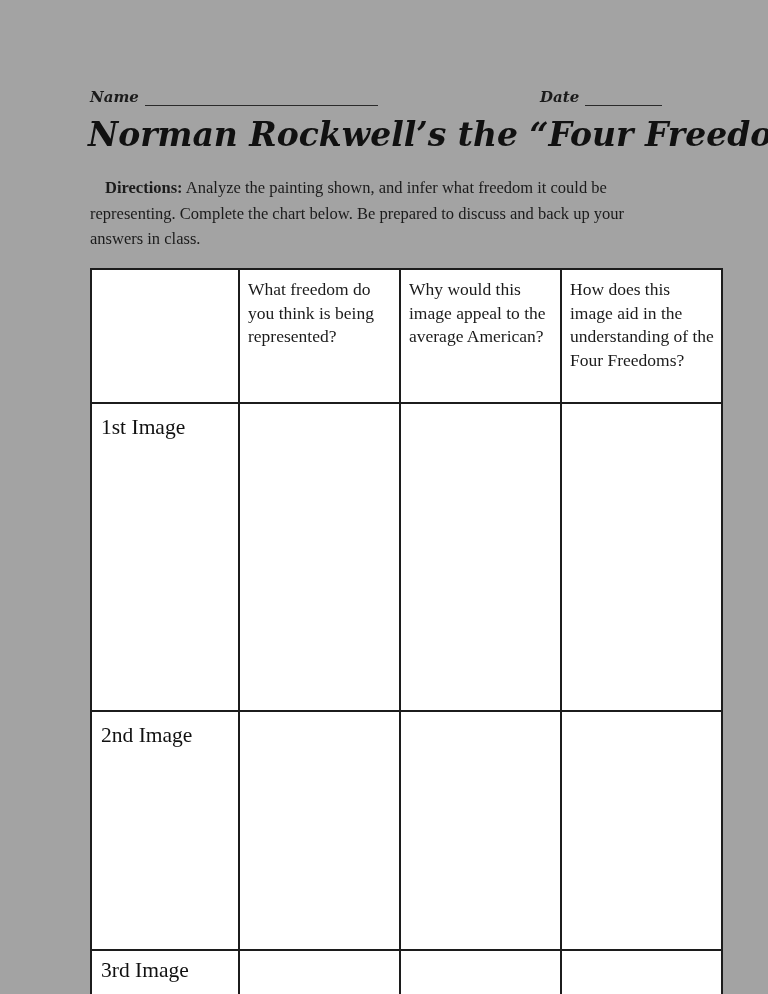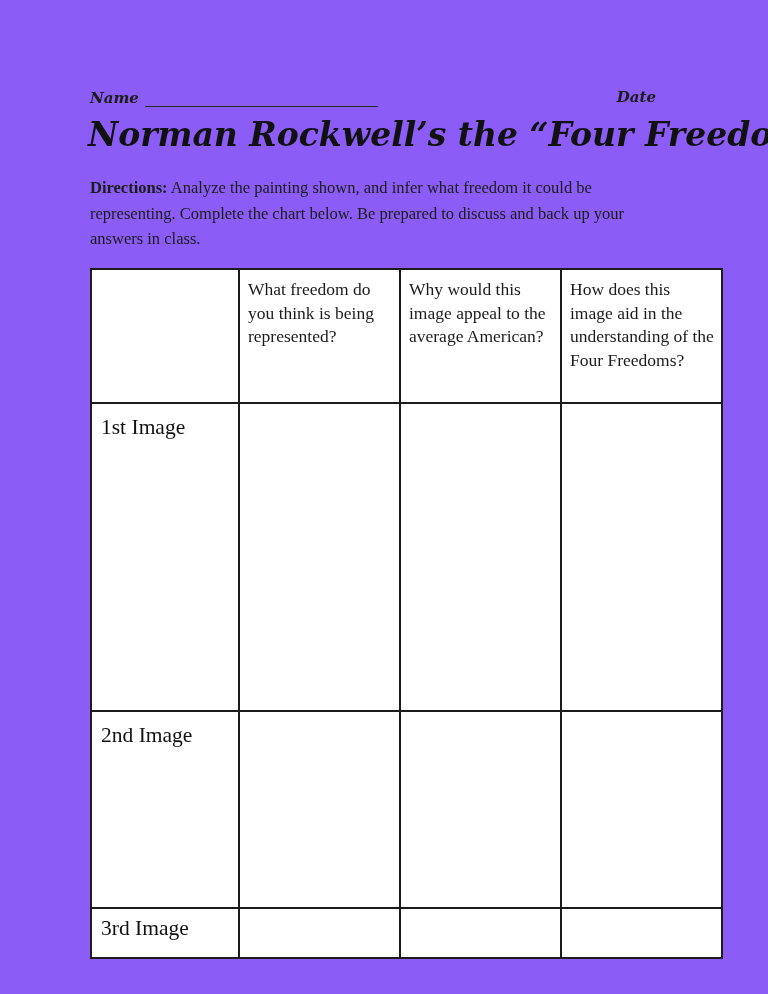--- a/index.html
+++ b/index.html
@@ -4,42 +4,42 @@
 <style>
   html, body {
     margin: 0;
     padding: 0;
     background: #ffffff;
   }
   .page {
     position: relative;
     width: 768px;
     height: 994px;
-    background: #8b5cf6;
+    background: #a3a3a3;
     font-family: "Liberation Serif", serif;
     color: #1b1b1b;
     overflow: hidden;
   }
 
   
   .topline {
     position: absolute;
     left: 90px;
     top: 88px;
     width: 572px;
     display: flex;
     justify-content: space-between;
     align-items: flex-end;
   }
   .field {
     display: flex;
     align-items: flex-end;
   }
   .name-field { width: 288px; }
-  .date-field { width: 122px; flex-direction: column; }
+  .date-field { width: 122px; }
   .script-label {
     font-family: "DejaVu Serif", serif;
     font-style: italic;
     font-weight: bold;
     font-size: 15px;
     line-height: 18px;
     white-space: nowrap;
     margin-right: 6px;
   }
   .fill-line {
@@ -69,21 +69,21 @@
   .directions {
     position: absolute;
     left: 90px;
     top: 175px;
     width: 562px;
     margin: 0;
     font-size: 16.5px;
     line-height: 25.5px;
     color: #1b1b1b;
   }
-  .directions strong { font-weight: bold; }
+  .directions strong { font-weight: bold; margin-left: 15px; }
 
   
   table.chart {
     position: absolute;
     left: 90px;
     top: 268px;
     width: 589px;
     border-collapse: collapse;
     table-layout: fixed;
     padding-left: 7px;
@@ -91,21 +91,21 @@
   table.chart th,
   table.chart td {
     border: 2px solid #1c1c1c;
     vertical-align: top;
     background: #ffffff;
   }
   th.corner-cell { width: 144px; }
   th.q-cell      { width: 145px; }
   tr.header-row  { height: 134px; }
   tr.row-1       { height: 308px; }
-  tr.row-2       { height: 197px; }
+  tr.row-2       { height: 239px; }
   tr.row-3       { height: 50px; }
   th.q-cell {
     font-weight: normal;
     text-align: left;
     font-size: 17.5px;
     line-height: 23.5px;
     padding: 8px 6px 4px 8px;
     color: #1b1b1b;
   }
   td.row-label {

